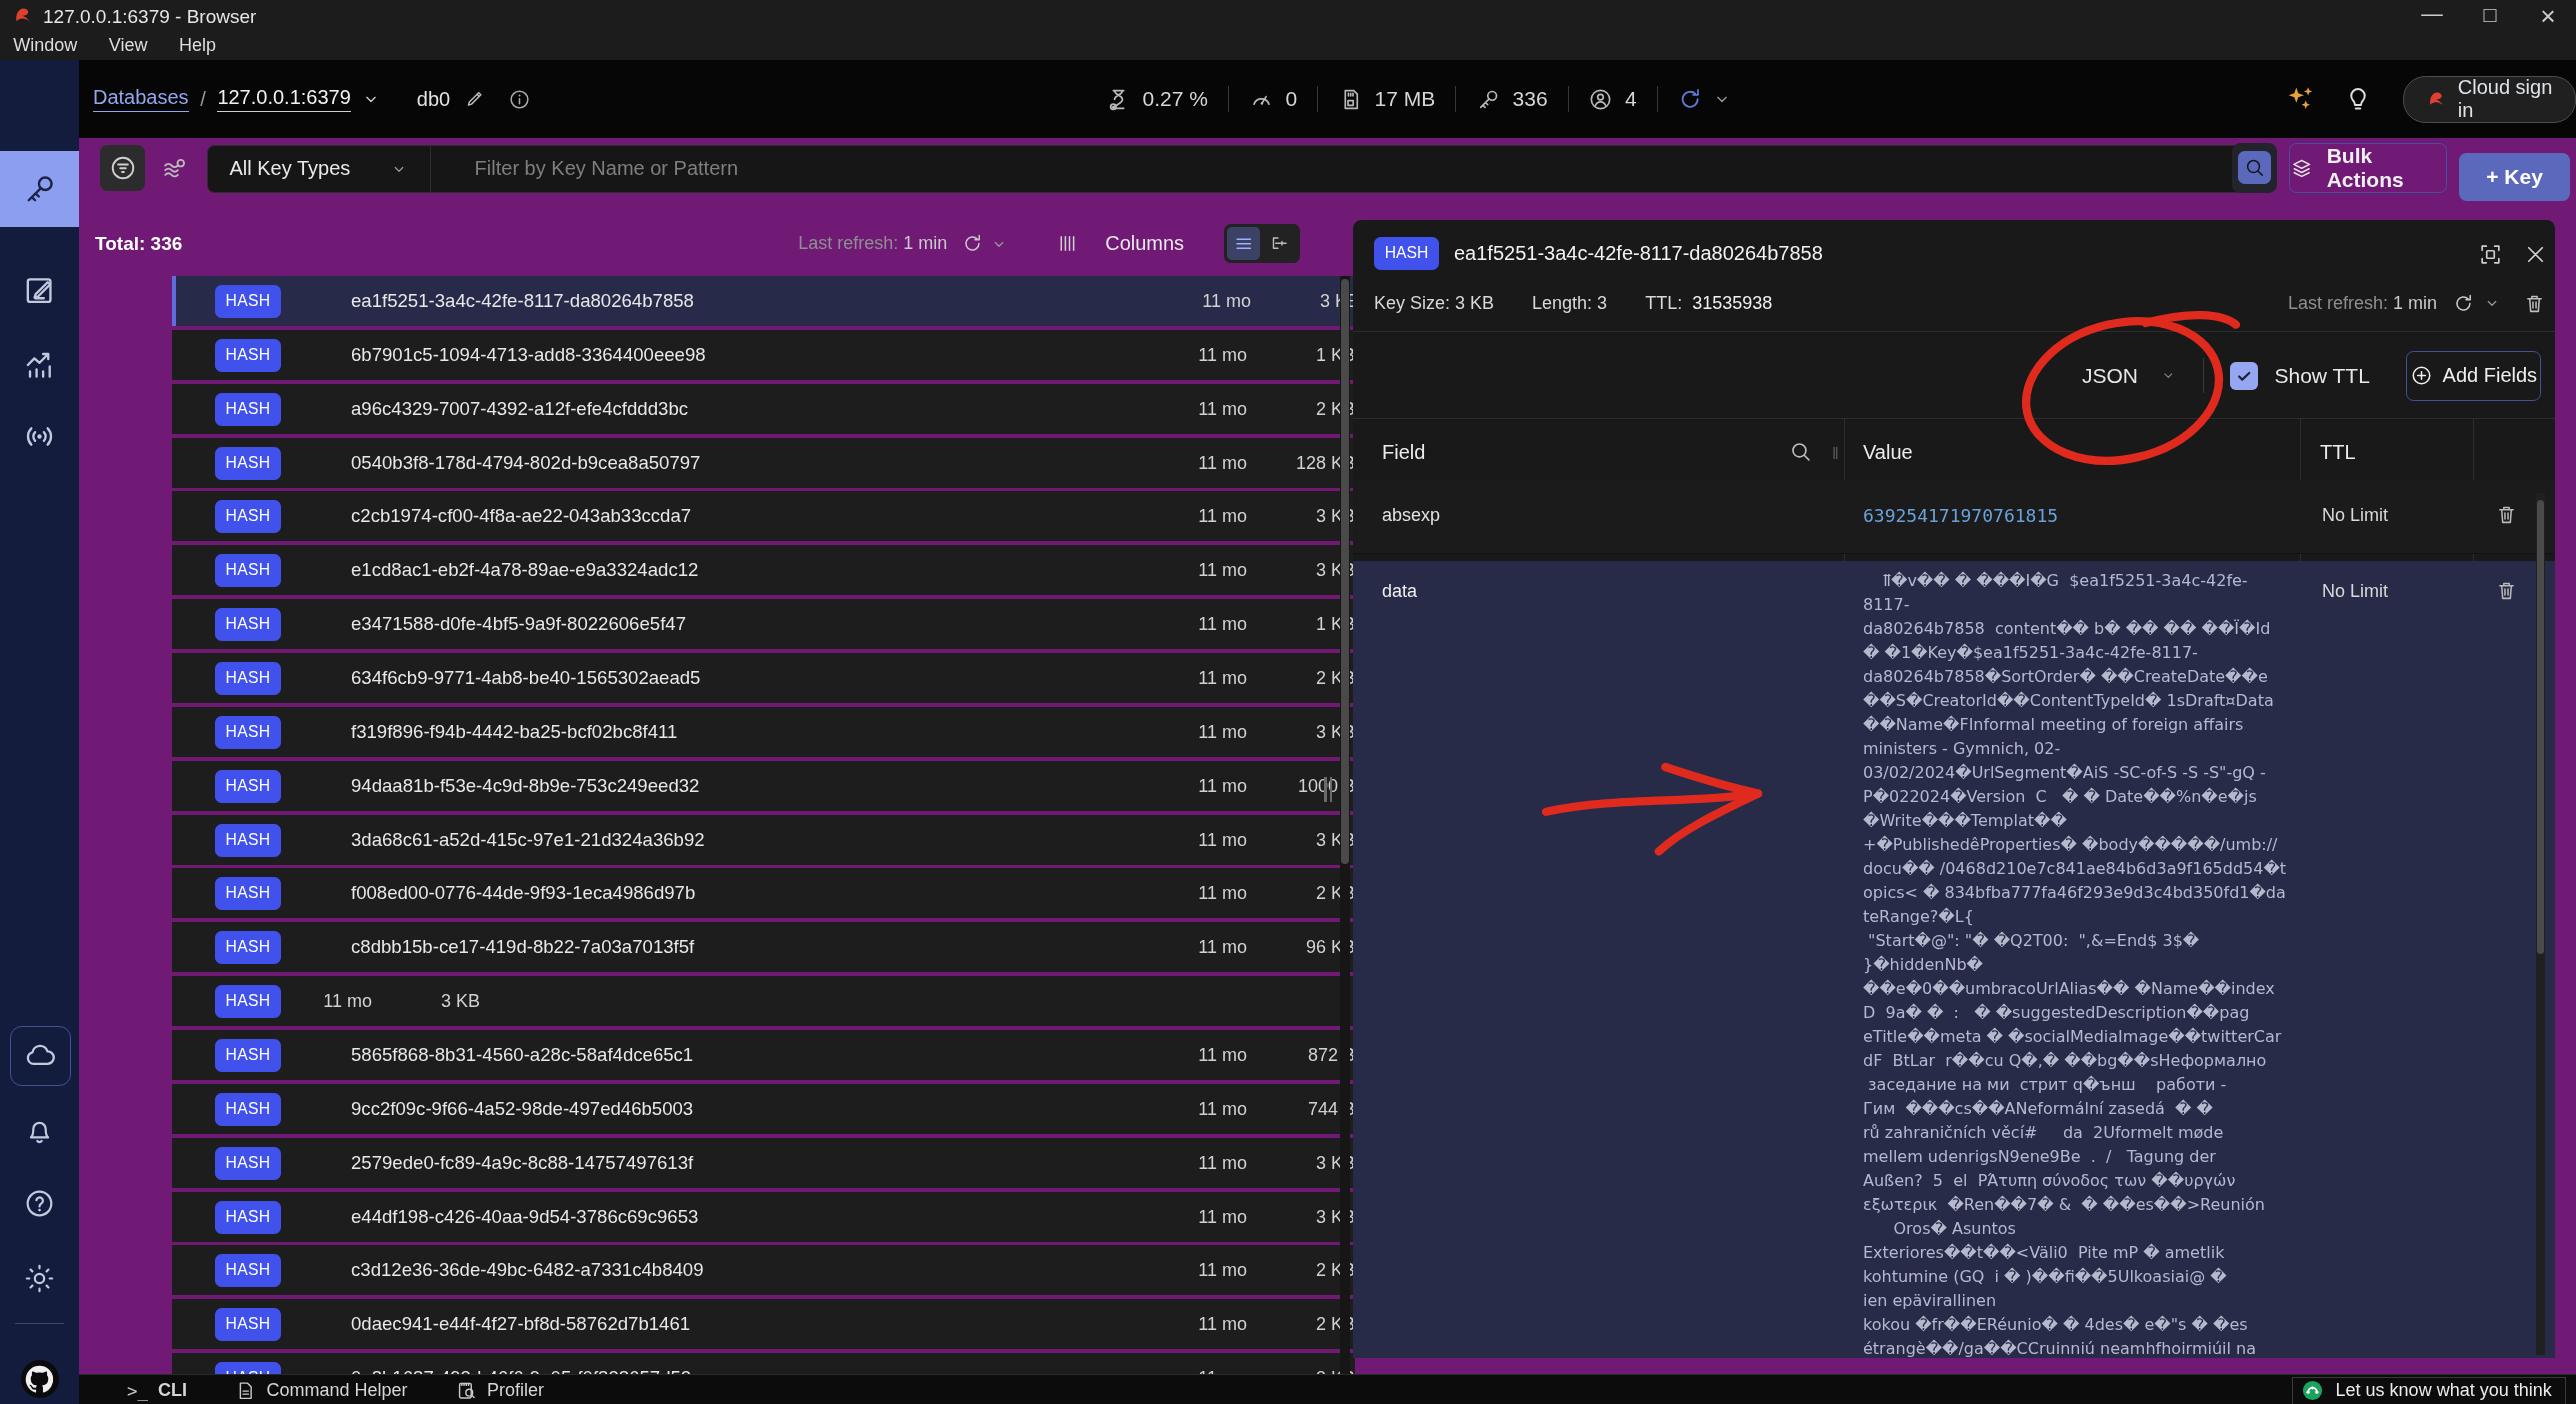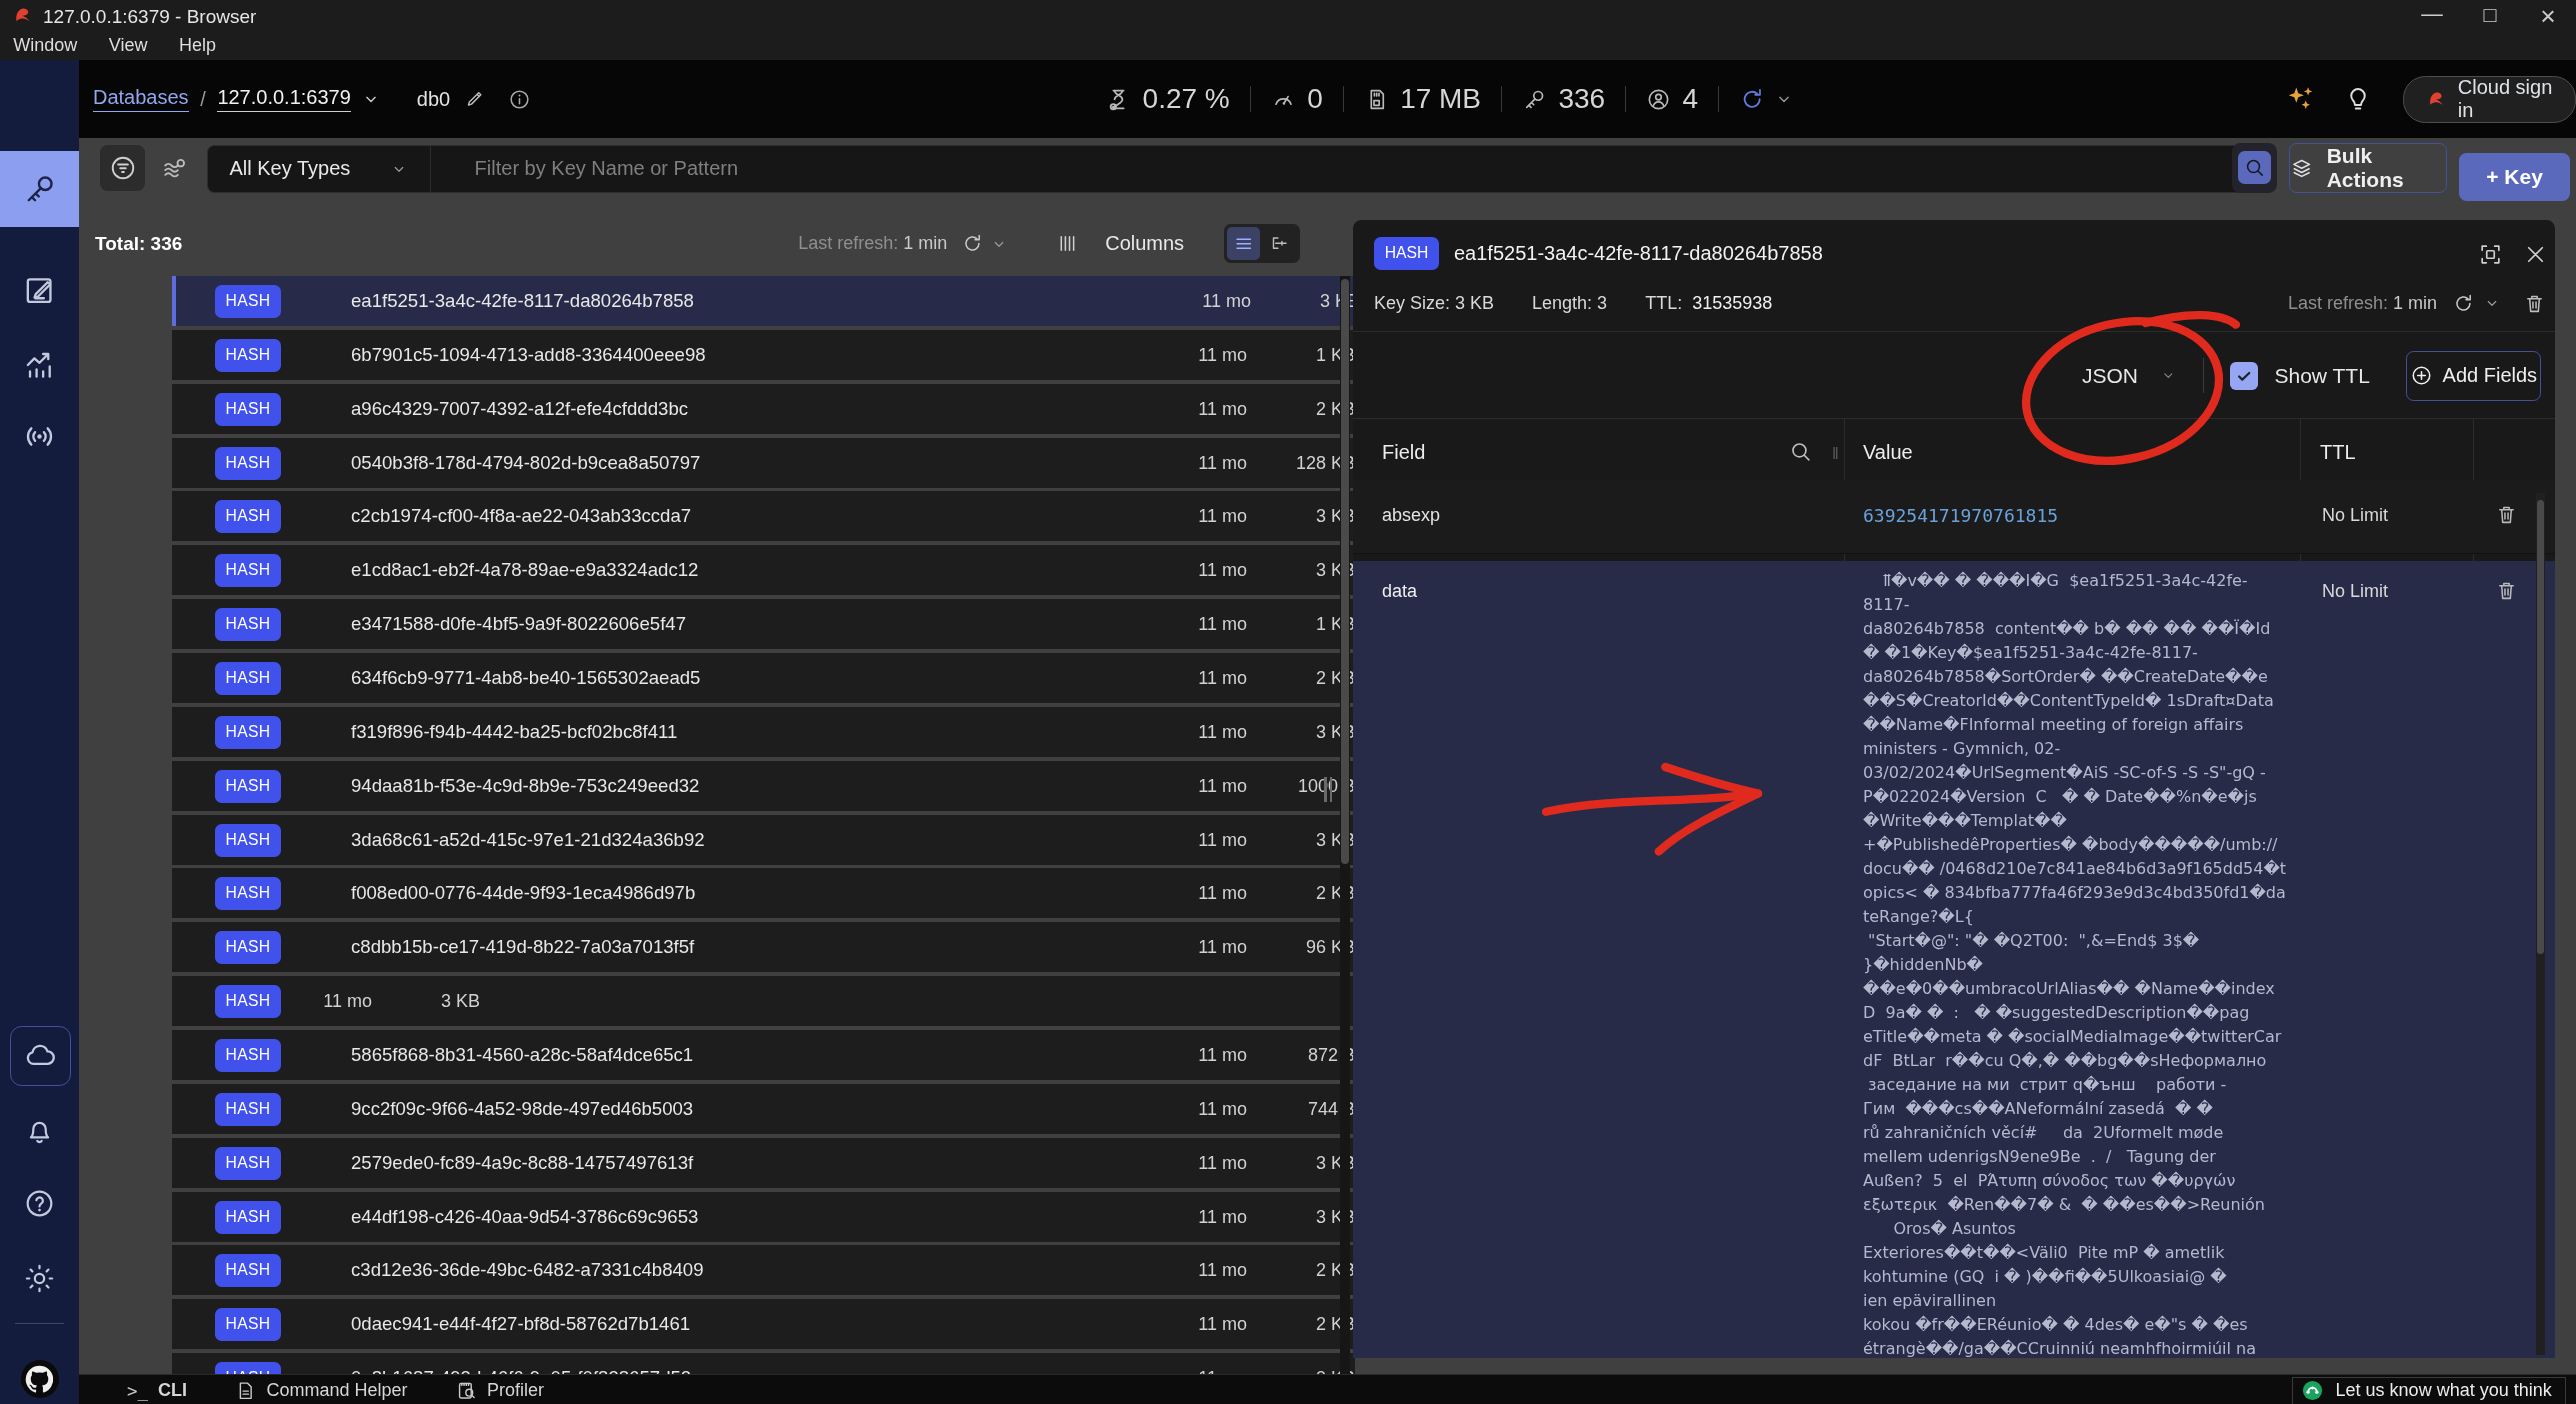--- a/index.html
+++ b/index.html
@@ -1,17 +1,17 @@
 <!DOCTYPE html>
 <html style="font-size:13.3px"><head>
 <meta charset="utf-8">
 <style>
   html,body{margin:0;padding:0;background:#000;}
   body{font-family:"Liberation Sans",sans-serif;}
-  #screen{position:relative;width:2576px;height:1404px;background:#404040;overflow:hidden;color:#e8e8e8;}
+  #screen{position:relative;width:2576px;height:1404px;background:#701a75;overflow:hidden;color:#e8e8e8;}
   .abs{position:absolute;}
   .flex{display:flex;align-items:center;}
   svg.ic{display:block;fill:none;stroke:currentColor;stroke-width:1.6;stroke-linecap:round;stroke-linejoin:round;}
   
   .titlebar{left:0;top:0;width:2576px;height:31.5px;background:#1c1c1c;}
   .menubar{left:0;top:31.5px;width:2576px;height:28px;background:#1c1c1c;}
   .title-text{font-size:19px;color:#e6e6e6;}
   .menu-item{font-size:18px;color:#dedede;margin-right:31.5px;}
   .winctl{font-size:21.5px;color:#cccccc;width:38px;text-align:center;}
   
@@ -19,21 +19,21 @@
   .side-item{left:0;width:79px;height:76px;display:flex;align-items:center;justify-content:center;color:#c3c9de;}
   .side-item.active{background:#8c9ef0;color:#1b2347;}
   .side-cloud{left:10px;width:59px;height:58px;border:1.7px solid #44519c;border-radius:11.6px;display:flex;align-items:center;justify-content:center;color:#c3c9de;}
   .side-div{left:15px;width:49px;height:0.8px;background:#3a4570;}
   
   .appheader{left:79px;top:60px;width:2497px;height:78px;background:#060606;}
   .crumb-link{font-size:20px;color:#93a6ee;border-bottom:0.8px solid #93a6ee;padding-bottom:1.7px;}
   .crumb-sep{font-size:20px;color:#9a9a9a;margin:0 11.6px;}
   .crumb-host{font-size:20px;color:#f2f2f2;border-bottom:0.8px solid #cfcfcf;padding-bottom:1.7px;}
   .dbname{font-size:20px;color:#e3e3e3;}
-  .stat{display:flex;align-items:center;gap:11.6px;color:#d6d6d6;font-size:28px;}
+  .stat{display:flex;align-items:center;gap:11.6px;color:#d6d6d6;font-size:21px;}
   .vdiv{width:0.8px;height:26.5px;background:#373737;margin:0 20px;}
   .pill{height:45px;border:0.8px solid #4e4e4e;border-radius:22.4px;background:#202020;display:flex;align-items:center;padding:0 21.5px;gap:11.6px;}
   
   .iconbtn{width:45px;height:46px;background:#2c2c2c;border-radius:7.5px;display:flex;align-items:center;justify-content:center;color:#cfcfcf;}
   .filterbox{height:46px;background:#161616;border:0.8px solid #2d2d2d;border-radius:7.5px;display:flex;align-items:center;}
   .placeholder{font-size:20px;color:#7f7f7f;}
   .btn-outline{height:48px;border:0.8px solid #46519e;border-radius:7.5px;background:rgba(0,0,0,0);display:flex;align-items:center;justify-content:center;gap:13.3px;font-size:21px;color:#efefef;font-weight:700;}
   .btn-fill{height:48px;border-radius:7.5px;background:#5b69bd;display:flex;align-items:center;justify-content:center;font-size:21px;color:#ffffff;font-weight:700;}
   
   .list-head-label{font-size:19px;font-weight:700;color:#ffffff;}

